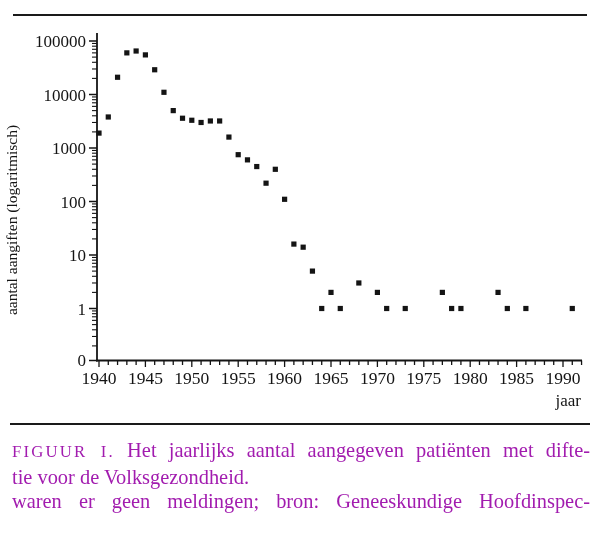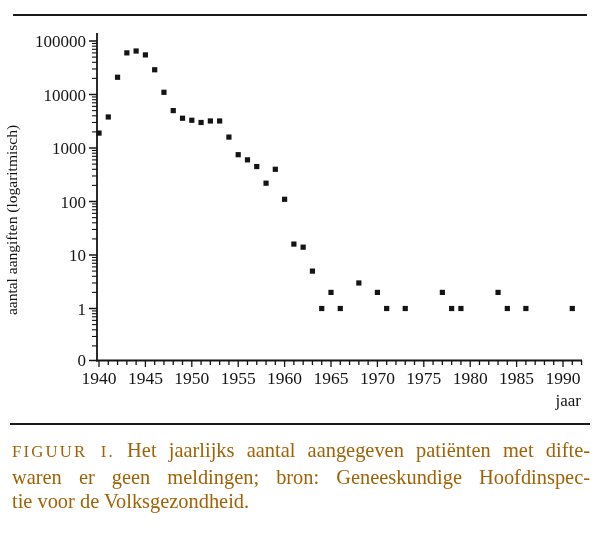--- a/index.html
+++ b/index.html
@@ -5,21 +5,21 @@
   html,body{margin:0;padding:0;background:#ffffff;}
   .page{
     position:relative;width:600px;height:539px;background:#ffffff;
     font-family:"Liberation Serif", serif;color:#121212;overflow:hidden;
   }
   .top-rule{position:absolute;left:13px;top:14px;width:574px;height:2px;background:#1a1a1a;}
   .caption-rule{position:absolute;left:10px;top:423px;width:580px;height:2px;background:#1a1a1a;}
   #chart{position:absolute;left:0;top:0;}
   .caption{
     position:absolute;left:12px;top:438px;width:578px;
-    font-size:20.4px;line-height:24.5px;color:#a16207;
+    font-size:20.4px;line-height:24.5px;color:#a21caf;
   }
   .cap-line{white-space:nowrap;}
   .cap-line.justified{white-space:normal;text-align:justify;text-align-last:justify;}
   .figlabel{font-size:0.82em;letter-spacing:0.13em;}
   svg text{fill:#141414;}
 </style>
 </head>
 <body>
 
 <div class="page">
@@ -193,16 +193,16 @@
       <rect x="495.43999999999994" y="289.79489523197697" width="5.2" height="5.2" fill="#141414"></rect>
       <rect x="504.71999999999997" y="305.9" width="5.2" height="5.2" fill="#141414"></rect>
       <rect x="523.28" y="305.9" width="5.2" height="5.2" fill="#141414"></rect>
       <rect x="569.68" y="305.9" width="5.2" height="5.2" fill="#141414"></rect>
     </svg>
 
   <div class="caption-rule"></div>
 
   <div class="caption">
     <div class="cap-line justified"><span class="figlabel">FIGUUR I.</span> <span>Het jaarlijks aantal aangegeven patiënten met difte-</span></div>
+    <div class="cap-line">tie voor de Volksgezondheid.</div>
     <div class="cap-line justified">waren er geen meldingen; bron: Geneeskundige Hoofdinspec-</div>
-    <div class="cap-line">tie voor de Volksgezondheid.</div>
   </div>
 </div>
 
 </body></html>

